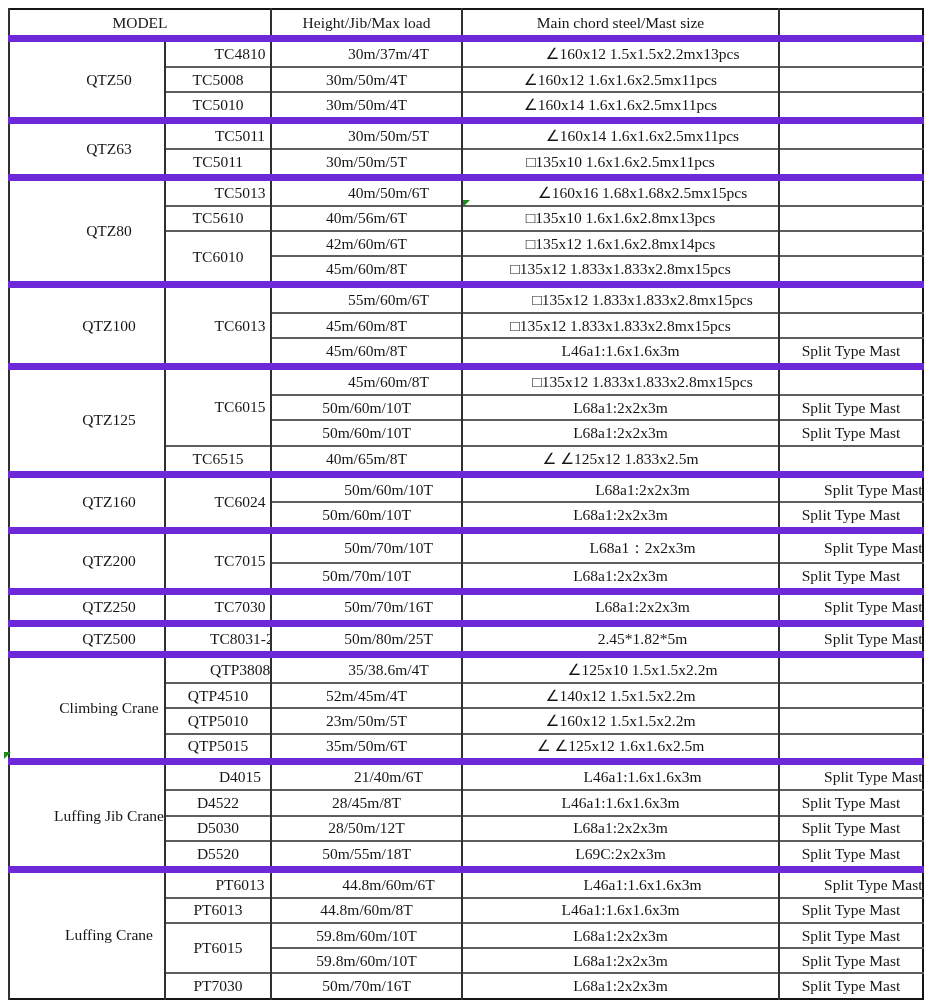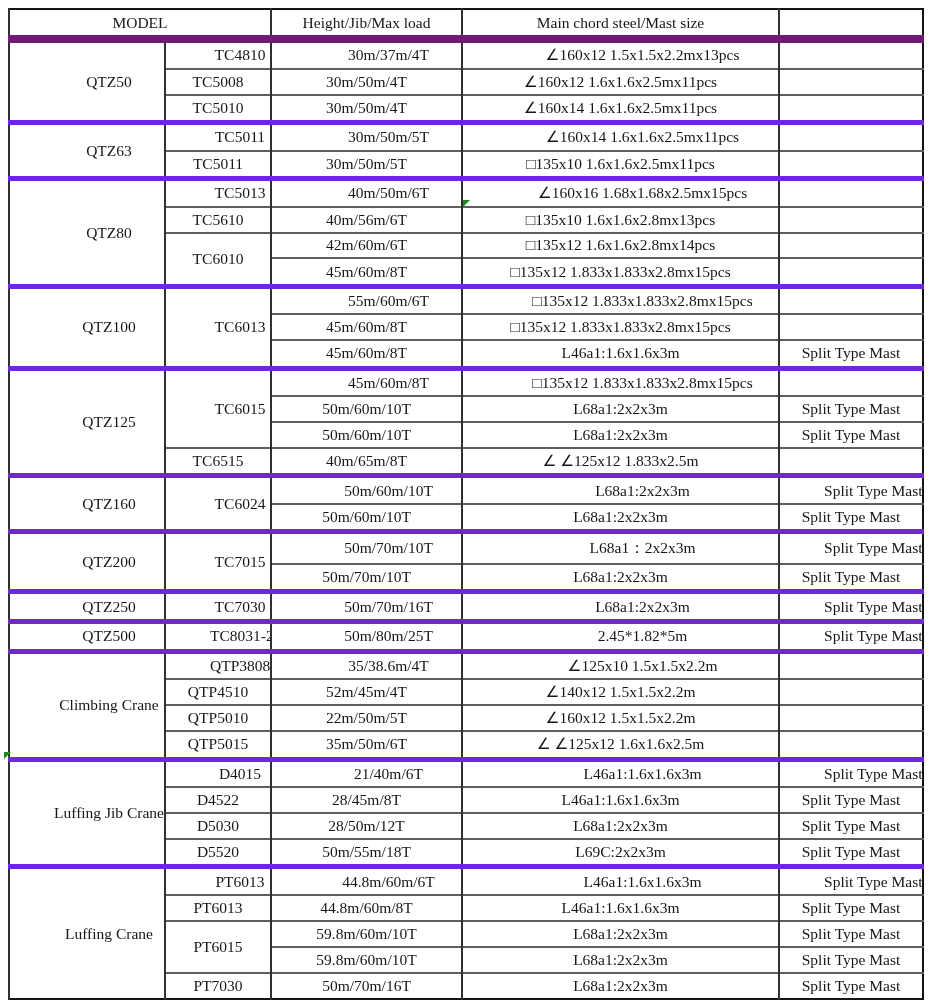--- a/index.html
+++ b/index.html
@@ -33,29 +33,29 @@
   #crane-table td {
     text-align: center;
     vertical-align: middle;
     padding: 0;
     overflow: hidden;
     white-space: nowrap;
     font-weight: normal;
   }
   #crane-table th {
     height: 25px;
-    border-bottom: 8px solid #701a75;
+    border-bottom: 3px solid #701a75;
     border-left: 2px solid #303030;
   }
   #crane-table td {
     border-left: 2px solid #303030;
     border-top: 2px solid #5e5e5e;
   }
   #crane-table tr.group-start td {
-    border-top: 5px solid #6d28d9;
+    border-top: 7px solid #6d28d9;
     padding-left: 44px;
   }
   
   .comment-marker {
     position: absolute;
     width: 0;
     height: 0;
     border-style: solid;
     border-width: 7px 7px 0 0;
     border-right-color: transparent;
@@ -229,21 +229,21 @@
           <td></td>
         </tr>
         <tr>
           <td>QTP4510</td>
           <td>52m/45m/4T</td>
           <td>∠140x12 1.5x1.5x2.2m</td>
           <td></td>
         </tr>
         <tr>
           <td>QTP5010</td>
-          <td>22m/50m/5T</td>
+          <td>23m/50m/5T</td>
           <td>∠160x12 1.5x1.5x2.2m</td>
           <td></td>
         </tr>
         <tr>
           <td>QTP5015</td>
           <td>35m/50m/6T</td>
           <td>∠ ∠125x12 1.6x1.6x2.5m</td>
           <td></td>
         </tr>
         <tr class="group-start">

